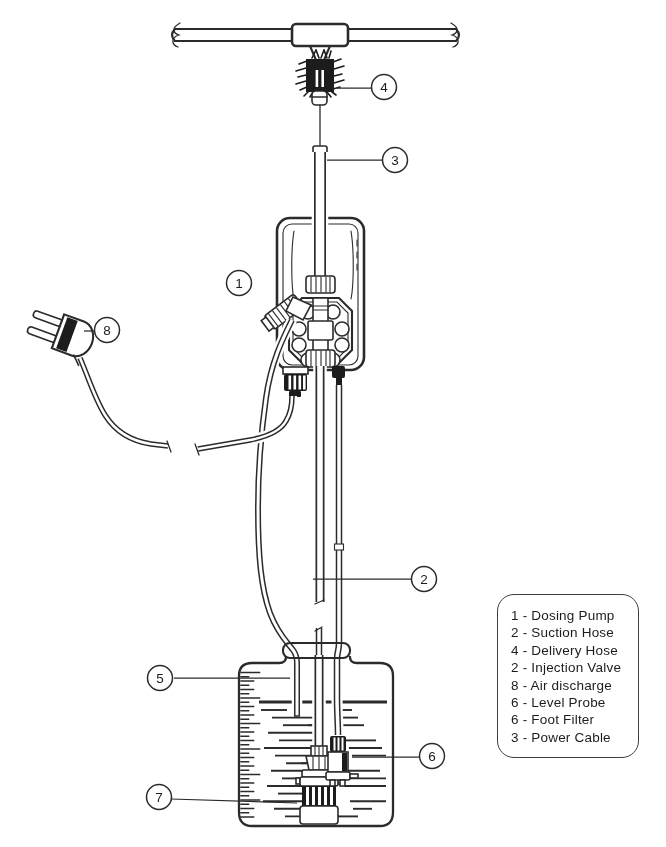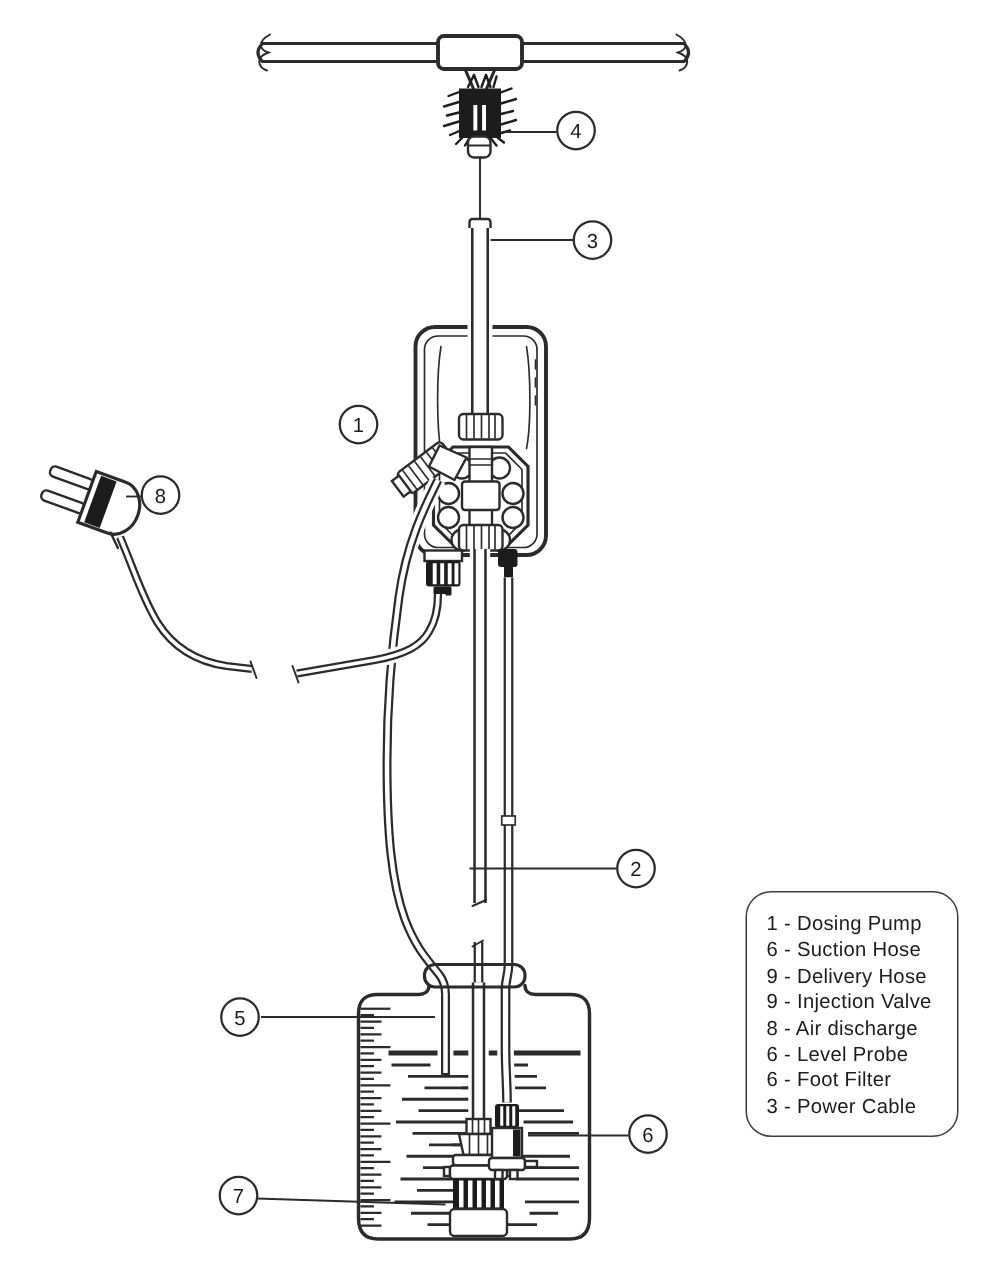--- a/index.html
+++ b/index.html
@@ -354,20 +354,20 @@
 <div class="callout-num" style="left:411px;top:566px">2</div>
 <div class="callout-num" style="left:382px;top:147px">3</div>
 <div class="callout-num" style="left:371px;top:74px">4</div>
 <div class="callout-num" style="left:147px;top:665px">5</div>
 <div class="callout-num" style="left:419px;top:743px">6</div>
 <div class="callout-num" style="left:146px;top:784px">7</div>
 <div class="callout-num" style="left:94px;top:317px">8</div>
 
 <div class="legend-box">
   <div class="legend-row">1 - Dosing Pump</div>
-  <div class="legend-row">6 - Suction Hose</div>
-  <div class="legend-row">9 - Delivery Hose</div>
-  <div class="legend-row">9 - Injection Valve</div>
+  <div class="legend-row">2 - Suction Hose</div>
+  <div class="legend-row">4 - Delivery Hose</div>
+  <div class="legend-row">2 - Injection Valve</div>
   <div class="legend-row">8 - Air discharge</div>
   <div class="legend-row">6 - Level Probe</div>
   <div class="legend-row">6 - Foot Filter</div>
   <div class="legend-row">3 - Power Cable</div>
 </div>
 
 </body></html>

